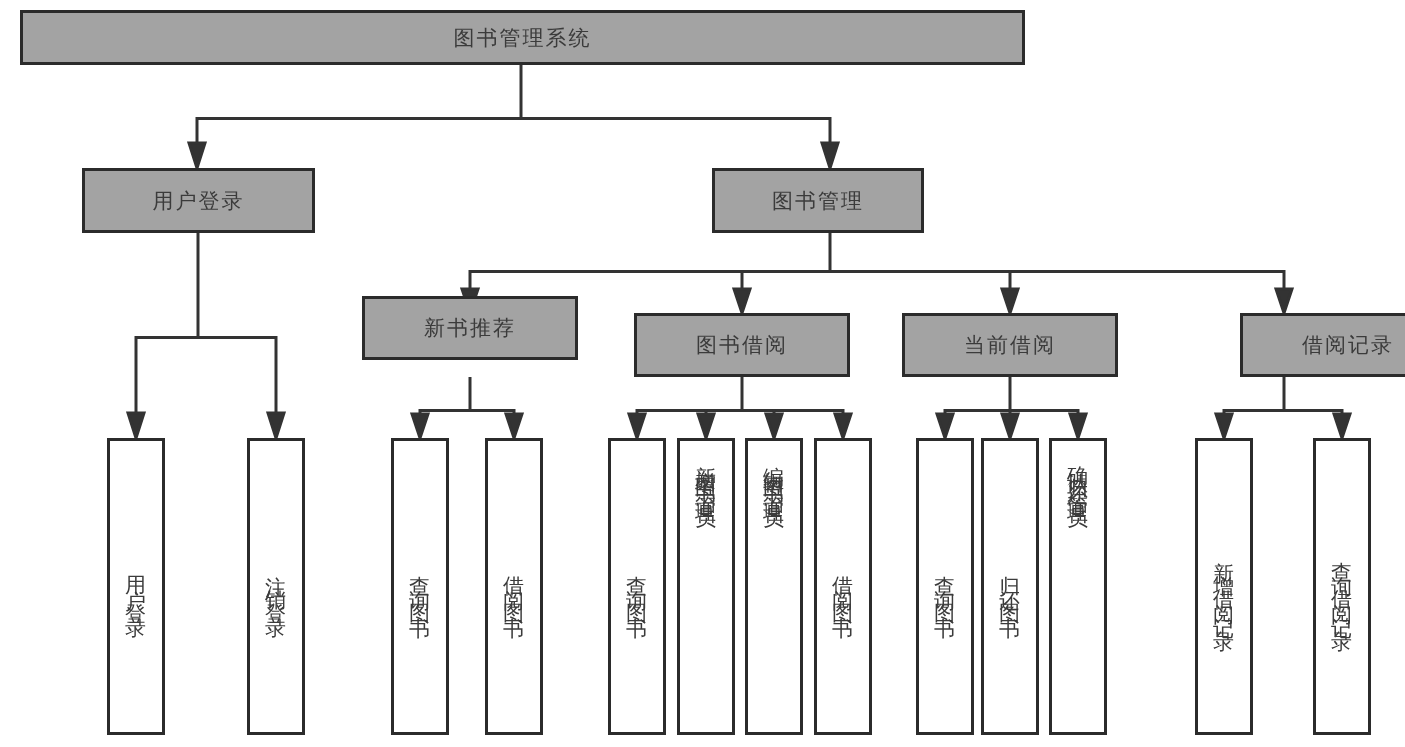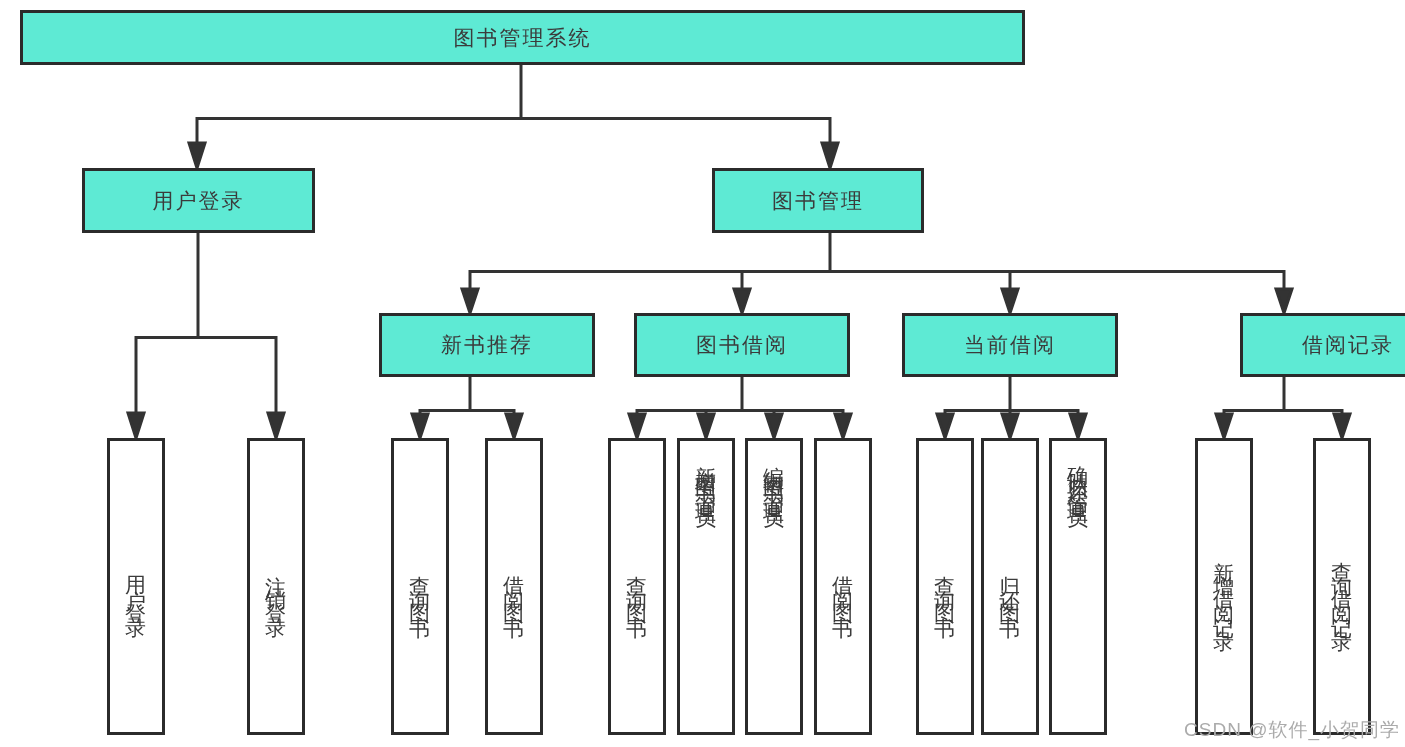--- a/index.html
+++ b/index.html
@@ -2,21 +2,21 @@
 <html><head>
 <meta charset="utf-8">
 <style>
   html,body{margin:0;padding:0;background:#ffffff;}
   .canvas{
     position:relative;width:1405px;height:747px;background:#ffffff;
     font-family:"Liberation Sans",sans-serif;overflow:hidden;
   }
   svg.connectors{position:absolute;left:0;top:0;width:1405px;height:747px;z-index:0;}
   .node{
-    position:absolute;box-sizing:border-box;background:#5eead4;
+    position:absolute;box-sizing:border-box;background:#a3a3a3;
     border:3px solid #2b2b2b;color:#3b3b3b;
     display:flex;align-items:center;justify-content:center;
     font-size:21px;letter-spacing:2px;z-index:1;
   }
   .leaf{
     position:absolute;box-sizing:border-box;background:#ffffff;
     border:3px solid #2b2b2b;color:#3b3b3b;
     display:flex;align-items:center;justify-content:center;
     top:438px;width:58px;height:297px;z-index:1;
   }
@@ -116,21 +116,21 @@
     <span>图书管理系统</span>
   </div>
 
   <div class="node" style="left:82px;top:168px;width:233px;height:65px;">
     <span>用户登录</span>
   </div>
   <div class="node" style="left:712px;top:168px;width:212px;height:65px;">
     <span>图书管理</span>
   </div>
 
-  <div class="node" style="left:362px;top:313px;width:216px;height:64px;margin-left:17px;">
+  <div class="node" style="left:362px;top:296px;width:216px;height:64px;">
     <span>新书推荐</span>
   </div>
   <div class="node" style="left:634px;top:313px;width:216px;height:64px;">
     <span>图书借阅</span>
   </div>
   <div class="node" style="left:902px;top:313px;width:216px;height:64px;">
     <span>当前借阅</span>
   </div>
   <div class="node" style="left:1240px;top:313px;width:216px;height:64px;">
     <span>借阅记录</span>
@@ -173,15 +173,14 @@
     <span class="vtext">确认归还（管理员）</span>
   </div>
 
   <div class="leaf" style="left:1195px;">
     <span class="vtext">新增借阅记录</span>
   </div>
   <div class="leaf" style="left:1313px;">
     <span class="vtext">查询借阅记录</span>
   </div>
 
-  <div class="watermark">CSDN @软件_小贺同学</div>
 
 </div>
 
 </body></html>

